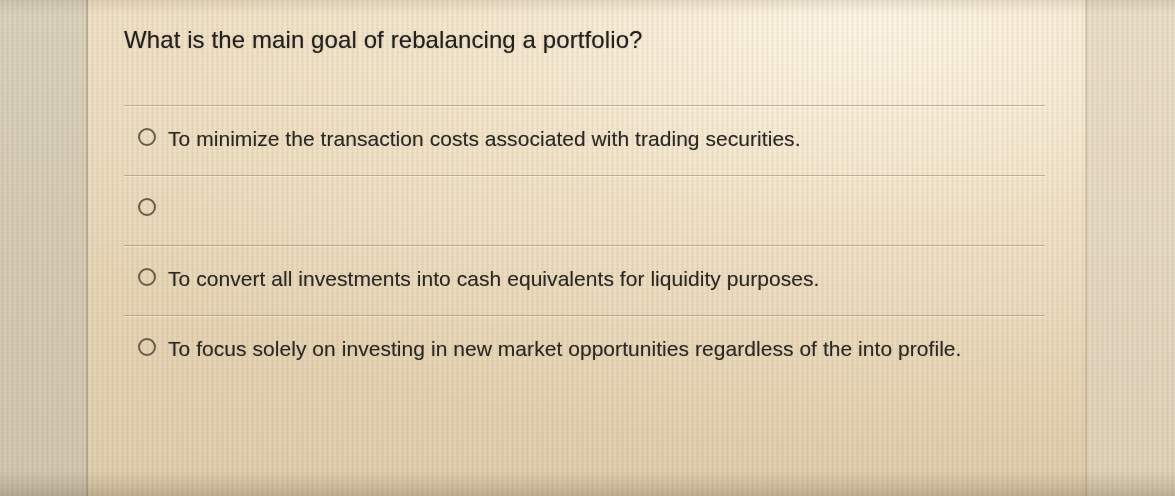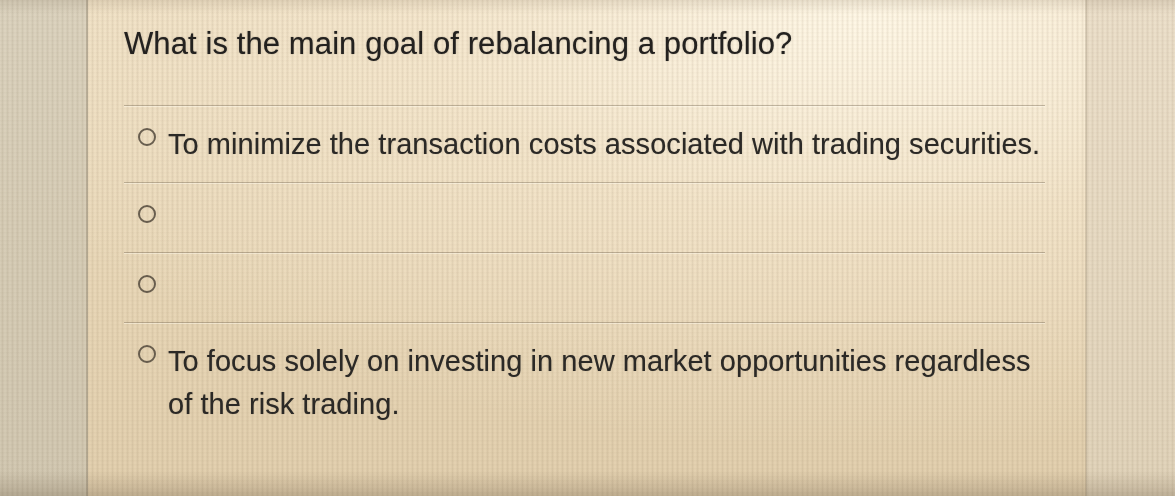--- a/index.html
+++ b/index.html
@@ -108,21 +108,21 @@
     left: 0; top: 0;
     width: 1175px; height: 496px;
     z-index: 5;
   }
 
   .question-title {
     position: absolute;
     left: 124px;
     top: 25px;
     width: 920px;
-    font-size: 31px;
+    font-size: 24px;
     font-weight: 400;
     letter-spacing: 0.1px;
     color: #23211f;
     line-height: 1.25;
     text-shadow: 0 0 1.2px rgba(40,36,30,0.45);
   }
 
   .options {
     position: absolute;
     left: 124px;
@@ -154,21 +154,21 @@
     margin-right: 12px;
     border-radius: 50%;
     border: 2px solid #53493c;
     background: transparent;
     box-sizing: border-box;
     opacity: 0.86;
   }
 
   .option-label {
     flex: 1 1 auto;
-    font-size: 29px;
+    font-size: 21px;
     line-height: 1.49;
     color: #2b2926;
     letter-spacing: 0.05px;
     text-shadow: 0 0 1px rgba(45,40,33,0.35);
   }
 </style>
 </head>
 <body>
 
 <div id="screen">
@@ -196,27 +196,28 @@
       <div class="separator"></div>
 
       <div class="option-row">
         <span class="radio"></span>
       </div>
 
       <div class="separator"></div>
 
       <div class="option-row">
         <span class="radio"></span>
-      </div>
-
-      <div class="separator"></div>
-
-      <div class="option-row">
-        <span class="radio"></span>
-        <span class="option-label">To focus solely on investing in new market opportunities regardless of the risk trading.</span>
+        <span class="option-label">To convert all investments into cash equivalents for liquidity purposes.</span>
+      </div>
+
+      <div class="separator"></div>
+
+      <div class="option-row">
+        <span class="radio"></span>
+        <span class="option-label">To focus solely on investing in new market opportunities regardless of the into profile.</span>
       </div>
 
     </div>
   </div>
 
   <div class="scanlines"></div>
   <div class="scanlines-h"></div>
   <div class="top-shade"></div>
   <div class="bottom-shade"></div>
 

